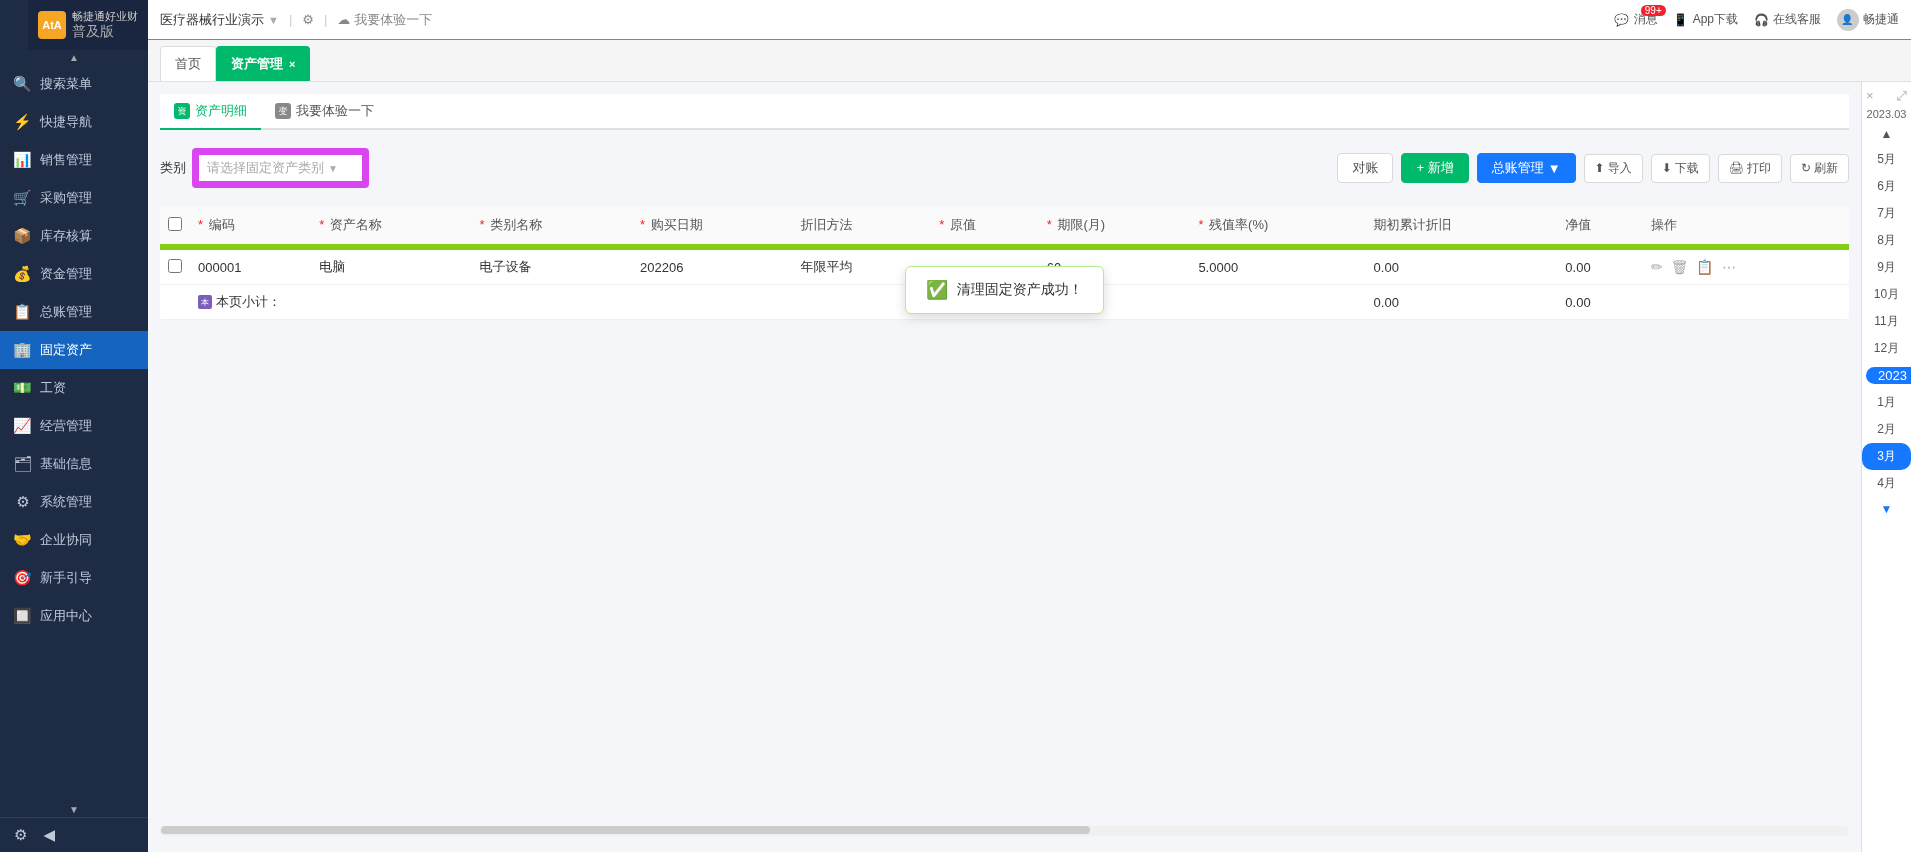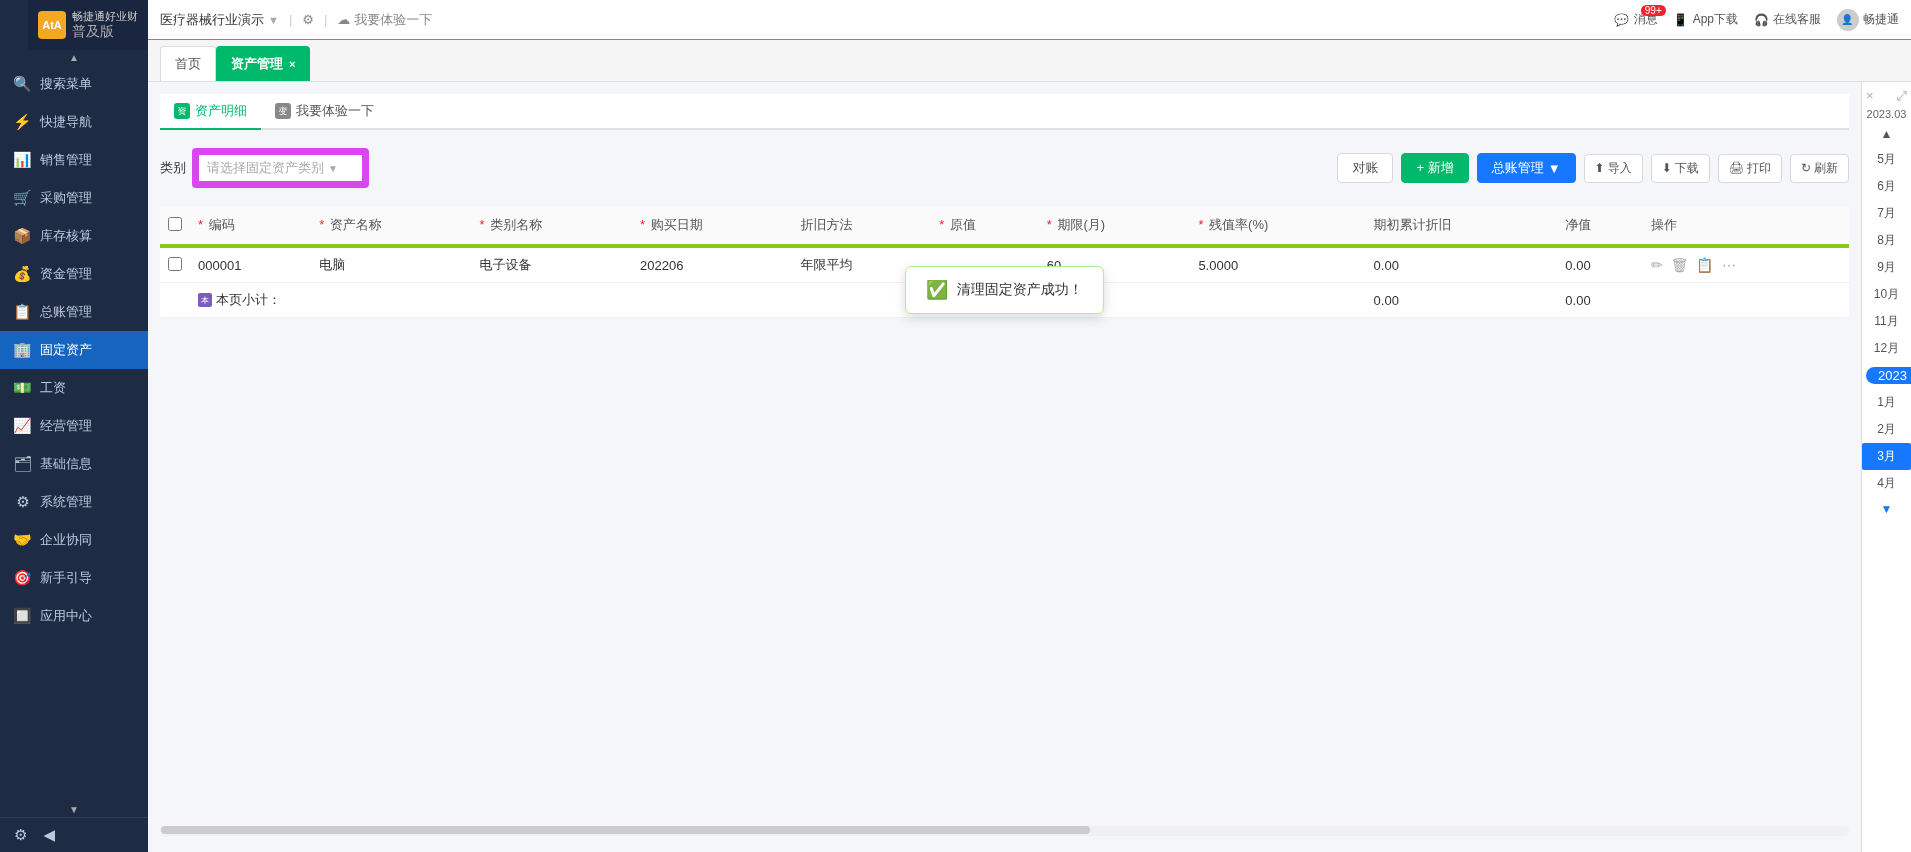--- a/index.html
+++ b/index.html
@@ -150,21 +150,21 @@
     }
     .btn-primary { background: #00b96b; color: #fff; border-color: #00b96b; }
     .btn-default { background: #fff; color: #555; border-color: #d9d9d9; }
     .btn-batch { background: #1677ff; color: #fff; border-color: #1677ff; display: flex; align-items: center; gap: 4px; }
     .btn-icon { background: #fff; color: #555; border: 1px solid #d9d9d9; padding: 5px 10px; border-radius: 4px; cursor: pointer; font-size: 12px; display: flex; align-items: center; gap: 3px; }
 
     
     .table-wrap { background: #fff; border-radius: 4px; overflow: auto; flex: 1; }
     table { width: 100%; border-collapse: collapse; font-size: 13px; }
     thead tr { background: #fafafa; }
-    th { padding: 10px 8px; text-align: left; color: #555; font-weight: normal; border-bottom: 4px solid #84cc16; white-space: nowrap; }
+    th { padding: 10px 8px; text-align: left; color: #555; font-weight: normal; border-bottom: 6px solid #84cc16; white-space: nowrap; }
     td { padding: 8px 8px; border-bottom: 1px solid #f0f0f0; color: #333; white-space: nowrap; }
     .required-star { color: #f5222d; margin-right: 2px; }
     .checkbox-cell { width: 30px; }
     input[type="checkbox"] { width: 14px; height: 14px; cursor: pointer; }
     .subtotal-row td { color: #333; font-size: 13px; }
     .subtotal-label { display: flex; align-items: center; gap: 4px; }
     .subtotal-icon { width: 14px; height: 14px; background: #7c5cbf; border-radius: 2px; display: inline-flex; align-items: center; justify-content: center; font-size: 8px; color: #fff; }
 
     
     .row-actions { display: flex; gap: 8px; align-items: center; }
@@ -206,21 +206,21 @@
       display: flex; flex-direction: column;
       align-items: center;
       padding: 4px 0;
       flex-shrink: 0;
       overflow: hidden;
     }
     .month-item {
       font-size: 12px; color: #555;
       padding: 5px 4px; cursor: pointer; width: 100%; text-align: center;
     }
-    .month-item.current { background: #1677ff; color: #fff; border-radius: 2px; }
+    .month-item.current { background: #1677ff; color: #fff; border-radius: 10px; }
     .month-item.year { color: #888; font-size: 11px; }
     .year-badge { background: #1677ff; color: #fff; border-radius: 10px; padding: 1px 12px; font-size: 13px; display: inline-block; }
     .panel-top-controls { display: flex; justify-content: space-between; width: 100%; padding: 2px 4px; }
     .panel-ctrl { color: #aaa; cursor: pointer; font-size: 13px; }
 
     
     .horizontal-scroll {
       height: 10px; background: #f0f0f0; border-radius: 5px; margin: 0 0 4px 0;
       position: relative;
     }

